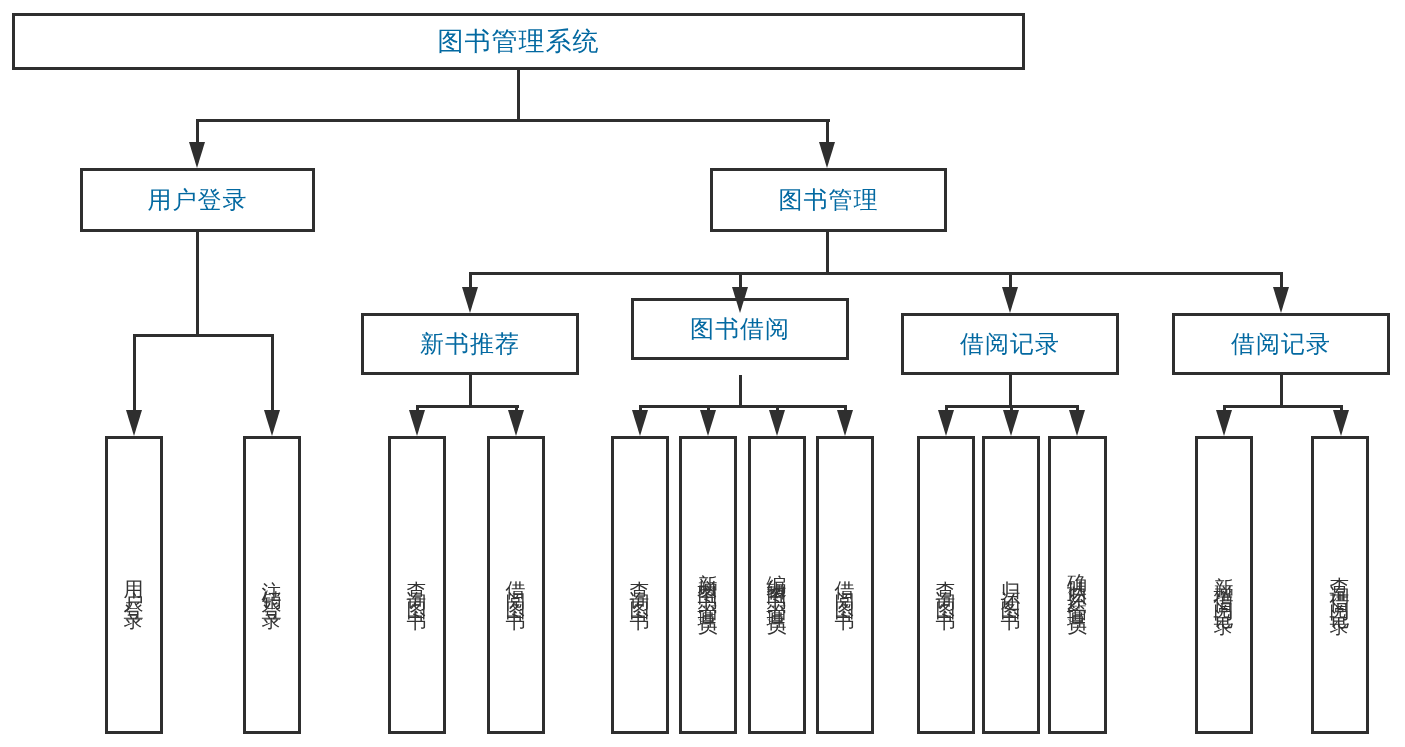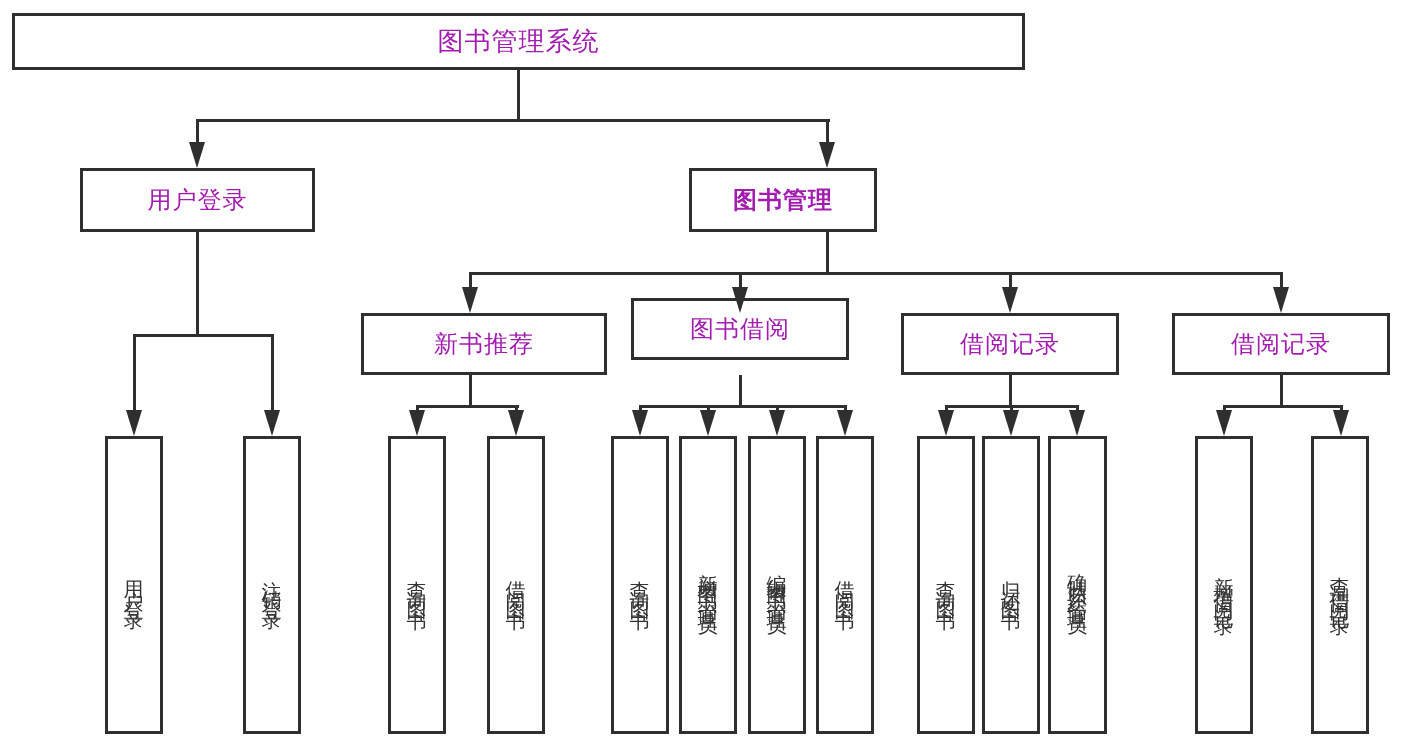--- a/index.html
+++ b/index.html
@@ -16,21 +16,21 @@
     border:3px solid #2f2f2f;
     background:#ffffff;
     display:flex;
     align-items:center;
     justify-content:center;
     color:#333333;
   }
   .hlabel {
     font-size:24px;
     letter-spacing:1px;
-    color:#a21caf;
+    color:#0369a1;
     white-space:nowrap;
   }
   .root-label { font-size:26px; }
   .vbox { }
   .vtext {
     writing-mode:vertical-rl;
     text-orientation:mixed;
     font-size:20px;
     letter-spacing:10px;
     line-height:1;
@@ -66,25 +66,25 @@
 <div id="canvas">
 
   <div class="box" style="left:12px; top:13px; width:1013px; height:57px;">
     <span class="hlabel root-label">图书管理系统</span>
   </div>
 
   <div class="box" style="left:80px; top:168px; width:235px; height:64px;">
     <span class="hlabel">用户登录</span>
   </div>
 
-  <div class="box" style="left:689px; top:168px; width:188px; height:64px;font-weight:bold;">
+  <div class="box" style="left:710px; top:168px; width:237px; height:64px;">
     <span class="hlabel">图书管理</span>
   </div>
 
-  <div class="box" style="left:361px; top:313px; width:246px; height:62px;">
+  <div class="box" style="left:361px; top:313px; width:218px; height:62px;">
     <span class="hlabel">新书推荐</span>
   </div>
 
   <div class="box" style="left:631px; top:298px; width:218px; height:62px;">
     <span class="hlabel">图书借阅</span>
   </div>
 
   <div class="box" style="left:901px; top:313px; width:218px; height:62px;">
     <span class="hlabel">借阅记录</span>
   </div>

